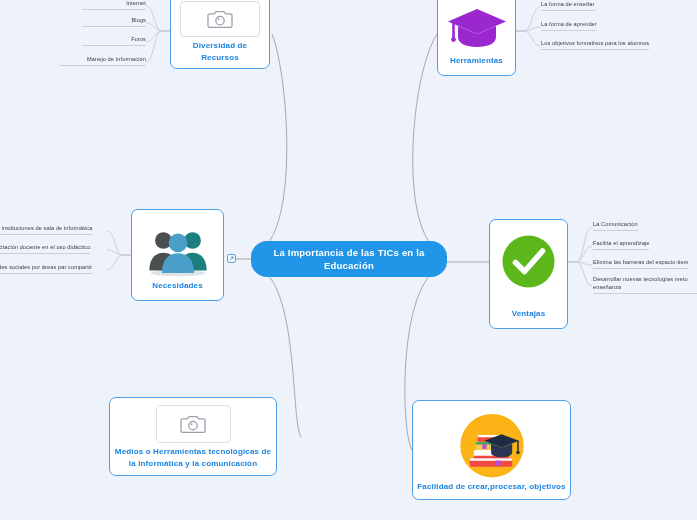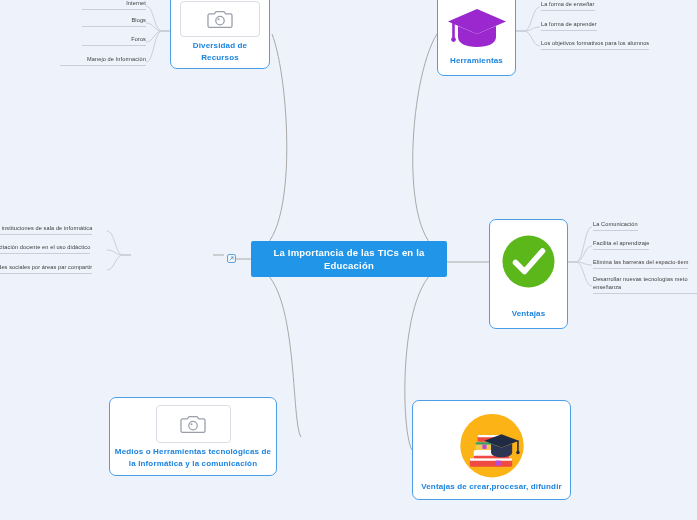--- a/index.html
+++ b/index.html
@@ -27,21 +27,21 @@
     height: 520px;
     pointer-events: none;
   }
 
   
   .center-node {
     position: absolute;
     left: 251px; top: 241px;
     width: 196px; height: 36px;
     background: #2196e8;
-    border-radius: 2px;
+    border-radius: 16px;
     display: flex;
     align-items: center;
     justify-content: center;
     box-sizing: border-box;
     padding: 0 10px;
     z-index: 5;
   }
   .center-node span {
     color: #ffffff;
     font-size: 9.5px;
@@ -216,20 +216,38 @@
     </svg>
     <div class="card-spacer"></div>
     <div class="card-label">Herramientas</div>
     <div style="height:8px"></div>
   </div>
 
   <div class="subitem" style="left:541px; top:1px;">La forma de enseñar</div>
   <div class="subitem" style="left:541px; top:21px;">La forma de aprender</div>
   <div class="subitem" style="left:541px; top:40px;">Los objetivos formativos para los alumnos</div>
 
+  <div class="card" id="card-necesidades">
+    <div style="height:6px"></div>
+    <svg class="people-icon" viewBox="0 0 72 55">
+      <ellipse cx="36" cy="50.5" rx="28" ry="3.4" fill="#dfe3e8"></ellipse>
+
+      <circle cx="21" cy="17" r="8.6" fill="#4a4f52"></circle>
+      <path d="M6.5 48 C6.5 35.5 13 29.5 21 29.5 C29 29.5 35.5 35.5 35.5 48 Z" fill="#4a4f52"></path>
+
+      <circle cx="51" cy="17" r="8.6" fill="#1b7f80"></circle>
+      <path d="M36.5 48 C36.5 35.5 43 29.5 51 29.5 C59 29.5 65.5 35.5 65.5 48 Z" fill="#1b7f80"></path>
+
+      <circle cx="36" cy="19.5" r="9.6" fill="#4a9fc9"></circle>
+      <path d="M19.5 50.5 C19.5 36.5 26.5 30 36 30 C45.5 30 52.5 36.5 52.5 50.5 Z" fill="#4a9fc9"></path>
+    </svg>
+    <div class="card-spacer"></div>
+    <div class="card-label">Necesidades</div>
+    <div style="height:8px"></div>
+  </div>
 
   <div class="subitem" style="left:-6px; top:225px;">as instituciones de sala de informática</div>
   <div class="subitem" style="left:-8px; top:244px;">pacitación docente en el uso didáctico</div>
   <div class="subitem" style="left:-7px; top:264px;">redes sociales por áreas par compartir</div>
 
   <div class="card" id="card-ventajas">
     <div style="height:5px"></div>
     <svg class="check-circle" viewBox="0 0 55 55">
       <circle cx="27.5" cy="27.5" r="26" fill="#5cb81a"></circle>
       <path d="M14.5 28.5 L23.5 37.5 L41.5 17" stroke="#ffffff" stroke-width="5.6" fill="none" stroke-linecap="round" stroke-linejoin="round"></path>
@@ -275,17 +293,17 @@
 
       <rect x="19" y="23" width="25" height="7" rx="1.6" fill="#f04b42"></rect>
       <rect x="19" y="23" width="25" height="2.2" rx="1" fill="#fdfdfd"></rect>
 
       <path d="M44 22 L62 29 L44 36 L26 29 Z" fill="#1f2a44"></path>
       <path d="M33 32 L33 41 C33 44 38 46 44 46 C50 46 55 44 55 41 L55 32 L44 36 Z" fill="#2a3654"></path>
       <path d="M61 29.5 L61 40" stroke="#1f2a44" stroke-width="1.6" fill="none" stroke-linecap="round"></path>
       <circle cx="61" cy="41.2" r="1.8" fill="#1f2a44"></circle>
     </svg>
     <div class="card-spacer"></div>
-    <div class="card-label">Ventajas de crear,procesar, difundir</div>
+    <div class="card-label">Facilidad de crear,procesar, objetivos</div>
     <div style="height:6px"></div>
   </div>
 
 </div>
 
 </body></html>

